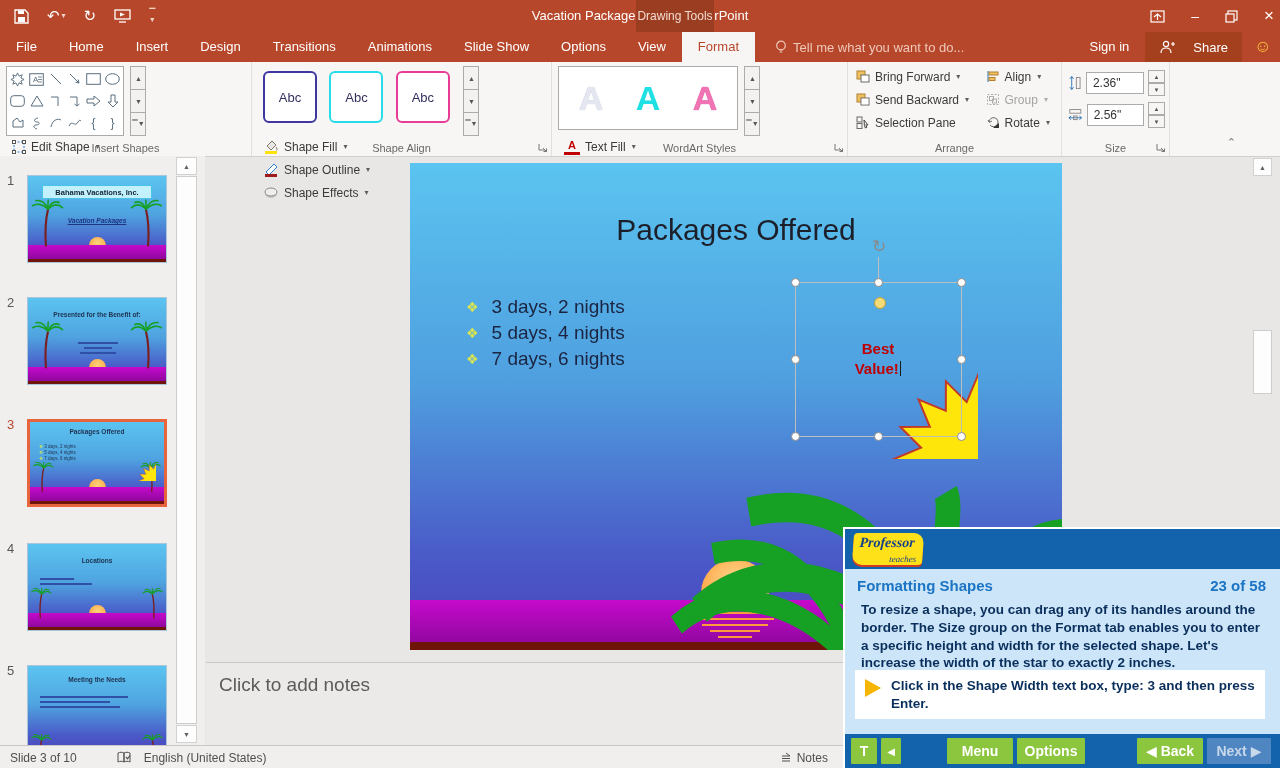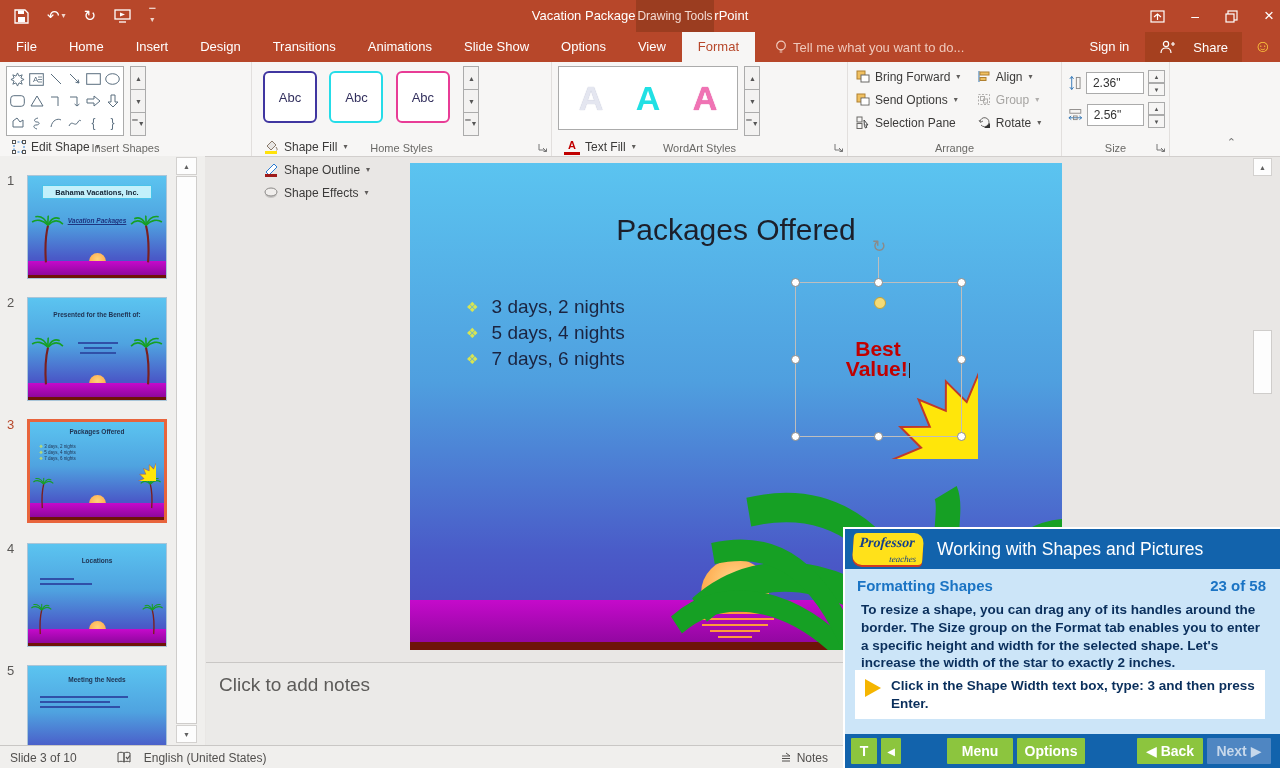--- a/index.html
+++ b/index.html
@@ -48,35 +48,35 @@
   .spinrow{display:flex;align-items:center;gap:4px;margin-bottom:6px;}
   .spinbox{width:62px;height:22px;border:1px solid #ABABAB;background:#fff;font-size:12px;color:#333;
       display:flex;align-items:center;padding-left:6px;box-sizing:border-box;}
   .spinarrows{display:inline-flex;flex-direction:column;}
   .spinarrows span{width:15px;height:11px;border:1px solid #ABABAB;background:#F6F5F4;font-size:6px;color:#555;
       display:flex;align-items:center;justify-content:center;}
   #collapse-ribbon{right:44px;top:136px;color:#777;font-size:11px;}
   
   #thumbpanel{left:0;top:156px;width:205px;height:589px;background:#F0EFED;overflow:hidden;}
   .thumbnum{position:absolute;left:7px;font-size:13px;color:#5A5856;}
-  .thumb{position:absolute;left:27px;width:140px;height:104px;background:#fff;border:1px solid #A9C5D8;box-sizing:border-box;overflow:hidden;}
+  .thumb{position:absolute;left:27px;width:140px;height:88px;background:#fff;border:1px solid #A9C5D8;box-sizing:border-box;overflow:hidden;}
   .thumb.selected{border:3px solid #E8643C;}
   .tscene{position:absolute;left:0;top:0;right:0;bottom:0;background:linear-gradient(180deg,#5BC4F0 0%,#4FA3E0 45%,#4A5BC8 80%,#4A43BC 100%);}
   .t-sun{position:absolute;left:50%;margin-left:-8px;bottom:8px;width:17px;height:17px;border-radius:50%;
       background:radial-gradient(circle at 50% 35%,#FFD27A,#FF9632);}
   .t-water{position:absolute;left:0;right:0;bottom:0;height:14px;background:linear-gradient(#C50ACB,#8F079E);border-bottom:3px solid #6E1408;}
   .t-title{position:absolute;left:0;right:0;text-align:center;font-size:6.5px;font-weight:bold;color:#1F3150;}
   .t-bar{position:absolute;height:2px;background:#3050A8;}
   .t-palm{position:absolute;}
   
   #slide{left:410px;top:163px;width:652px;height:487px;background:#fff;overflow:hidden;}
   #slide-title{left:0;top:50px;width:100%;text-align:center;font-size:30px;color:#1C1F2A;}
   .bullet-line{position:absolute;left:56px;font-size:19px;color:#1B2440;display:flex;align-items:center;}
   .bullet-line .diamond{color:#D8E552;font-size:14px;margin-right:13px;}
-  #star-text{left:418px;top:176px;width:100px;text-align:center;font-size:21px;font-weight:bold;color:#C00000;line-height:20px;}
+  #star-text{left:418px;top:176px;width:100px;text-align:center;font-size:15px;font-weight:bold;color:#C00000;line-height:20px;}
   .caret{display:inline-block;width:1.5px;height:15px;background:#1a1a1a;margin-left:1px;vertical-align:-2px;}
   #selbox{left:385px;top:119px;width:167px;height:155px;border:1px solid #BEBEBE;box-sizing:border-box;}
   .handle{position:absolute;width:9px;height:9px;border-radius:50%;background:#fff;border:1px solid #8A8A8A;box-sizing:border-box;}
   #adjust-handle{position:absolute;left:464px;top:134px;width:10px;height:10px;border-radius:50%;background:#F5DB76;border:1px solid #BFA23C;}
   #rotate-handle{left:459px;top:74px;width:20px;height:20px;color:#8A8A8A;font-size:17px;text-align:center;line-height:20px;}
   #rotate-stem{left:468px;top:94px;width:1px;height:25px;background:#BEBEBE;}
   
   #notespane{left:206px;top:662px;width:1074px;height:83px;background:#EBEAE8;border-top:1px solid #C9C7C5;}
   #notes-ph{margin:11px 0 0 13px;font-size:19px;color:#5C5B59;}
   #statusbar{left:0;top:745px;width:1280px;height:23px;background:#F0EFED;border-top:1px solid #C9C7C5;
@@ -375,21 +375,21 @@
       </span>
       <span class="rbtn">
         <svg class="icn" width="15" height="13" viewBox="0 0 15 13">
             <ellipse cx="7" cy="8" rx="6" ry="4" fill="#C8C6C4"></ellipse>
             <ellipse cx="7" cy="6" rx="6" ry="4" fill="#F0EEEC" stroke="#8A8886"></ellipse>
           </svg>
         <span>Shape Effects</span>
           <span class="dd">▾</span>
       </span>
     </span>
-    <div class="glabel">Home Styles</div>
+    <div class="glabel">Shape Align</div>
     <span class="launcher">
         <svg width="11" height="11" viewBox="0 0 11 11">
           <path d="M2 2 v6 h6" fill="none" stroke="#777"></path>
           <path d="M6 6 l3.5 3.5 M9.5 9.5 v-3 M9.5 9.5 h-3" stroke="#777" fill="none"></path>
         </svg>
       </span>
   </div>
 
   <div class="rgroup" style="width:296px;">
     <div class="gallery" style="height:62px;width:178px;text-align:center;">
@@ -437,21 +437,21 @@
           </svg>
         <span>Bring Forward</span>
           <span class="dd">▾</span>
       </span>
       <span class="rbtn">
         <svg class="icn" width="14" height="13" viewBox="0 0 14 13">
             <rect x="1" y="1" width="8" height="8" fill="#F0C060" stroke="#B08030"></rect>
             <rect x="5" y="5" width="8" height="7" fill="#fff" stroke="#6A6866"></rect>
             <rect x="5.8" y="5.8" width="6.4" height="5.4" fill="#fff"></rect>
           </svg>
-        <span>Send Options</span>
+        <span>Send Backward</span>
           <span class="dd">▾</span>
       </span>
       <span class="rbtn">
         <svg class="icn" width="14" height="13" viewBox="0 0 14 13">
             <rect x="1" y="1" width="5" height="5" fill="none" stroke="#6A6866"></rect>
             <rect x="1" y="7.5" width="5" height="5" fill="none" stroke="#6A6866"></rect>
             <path d="M8 4 L12 9 L9.8 8.8 L10.8 11.4 L9.4 12 L8.4 9.4 Z" fill="#fff" stroke="#444"></path>
           </svg>
         <span>Selection Pane</span>
       </span>
@@ -702,21 +702,20 @@
     <span>Notes</span>
   </span>
 </div>
 
 <div id="tutorial" class="abs">
   <div id="tut-header" class="abs">
     <div id="tut-logo">
       <span class="l1">Professor</span>
       <span class="l2">teaches</span>
     </div>
-    <span id="tut-title">Working with Shapes and Pictures</span>
   </div>
   <div id="tut-sectionrow" class="abs">
     <span>Formatting Shapes</span>
     <span>23 of 58</span>
   </div>
   <div id="tut-body" class="abs">To resize a shape, you can drag any of its handles around the border. The Size group on the Format tab enables you to enter a specific height and width for the selected shape. Let's increase the width of the star to exactly 2 inches.</div>
   <div id="tut-instruction" class="abs">
     <span id="tut-instr-arrow"></span>
     <span>Click in the Shape Width text box, type: 3 and then press Enter.</span>
   </div>

